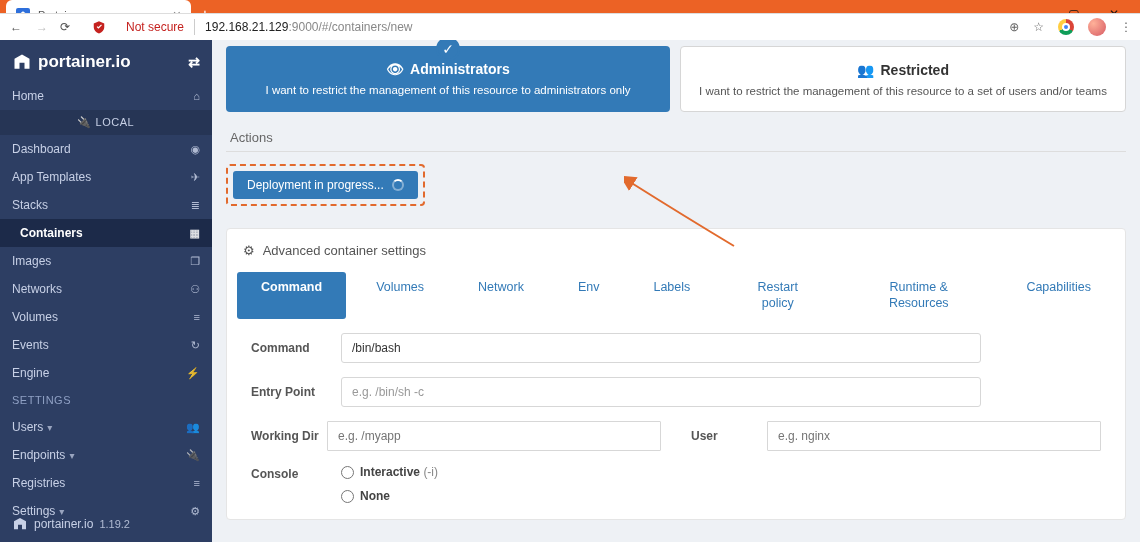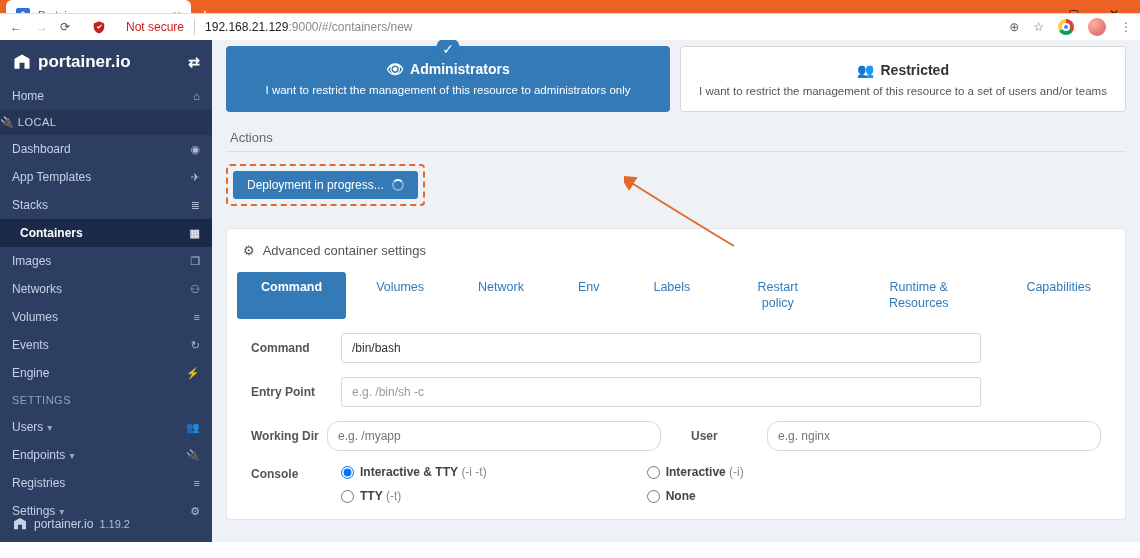--- a/index.html
+++ b/index.html
@@ -32,21 +32,21 @@
   
   .app { display:flex; height: calc(558px - 56px); }
   .sidebar { width: 212px; background: #2d3e63; color:#c7d0e6; display:flex; flex-direction:column; font-size:12px; position:relative;}
   .logo { display:flex; align-items:center; padding:12px 12px 10px 12px; color:#fff; font-size:17px; font-weight:600; gap:6px;}
   .logo svg{fill:#fff;}
   .swap-icon{margin-left:auto; font-size:14px;}
   .side-item { display:flex; align-items:center; padding:7px 12px; cursor:pointer;}
   .side-item.active { background:#1c2a49; color:#fff; font-weight:700;padding-left:20px;}
   .side-item .ricon{margin-left:auto; opacity:.85; font-size:11px;}
   .side-item .chev{font-size:10px;opacity:.7;margin-left:4px;}
-  .side-head { text-align:left; padding:6px 0; font-size:11px; letter-spacing:.5px; background:#263555;}
+  .side-head { text-align:center; padding:6px 0; font-size:11px; letter-spacing:.5px; background:#263555;}
   .side-section { padding:7px 12px; color:#8fa0c4; font-size:11px; letter-spacing:.5px;}
   .side-foot { position:absolute; bottom:10px; left:12px; display:flex; align-items:center; gap:6px; color:#c7d0e6; font-size:12px;}
   .side-foot .ver{font-size:11px; opacity:.85;}
 
   .content { flex:1; background:#eef1f5; padding:0 14px 18px 14px; overflow:hidden;}
   .access-row { display:flex; gap:10px; margin-top:6px;}
   .access-card { flex:1; border-radius:4px; padding:14px 16px; text-align:center;}
   .access-card.admin { background:#337ab7; color:#fff; position:relative;}
   .access-card.restricted { background:#fff; border:1px solid #d6d6d6;}
   .access-card .title{font-size:14px; font-weight:600; display:inline-flex; align-items:center; gap:6px;}
@@ -70,21 +70,21 @@
   .tab-item.active{background:#337ab7;color:#fff;font-weight:600;}
   .tab-item.multi{line-height:1.25;}
   .form{padding:14px 24px 0;}
   .row{display:flex;align-items:center;margin-bottom:14px;gap:14px;}
   .row label{width:76px;font-size:12px;color:#555;font-weight:600;}
   .row input[type=text]{flex:1;max-width:640px;height:30px;border:1px solid #d7d7d7;border-radius:3px;padding:0 10px;font-size:12px;color:#333;}
   .row input::placeholder{color:#999;}
   .row2{display:flex;gap:30px;}
   .row2 .grp{display:flex;align-items:center;flex:1;}
   .row2 label{width:76px;font-size:12px;color:#555;font-weight:600;}
-  .row2 input[type=text]{flex:1;height:30px;border:1px solid #d7d7d7;border-radius:12px;padding:0 10px;font-size:12px;}
+  .row2 input[type=text]{flex:1;height:30px;border:1px solid #d7d7d7;border-radius:1px;padding:0 10px;font-size:12px;}
   .radio-row{display:flex;align-items:flex-start;gap:14px;margin-top:14px;}
   .radio-row>label{width:76px;font-size:12px;color:#555;font-weight:600;padding-top:2px;}
   .radio-cols{display:flex;flex:1;gap:160px;}
   .radio-col{display:flex;flex-direction:column;gap:10px;font-size:12px;color:#444;}
   .radio-opt{display:flex;align-items:center;gap:6px;}
   .radio-opt .dim{color:#888;}
   svg.ico{width:14px;height:14px;fill:currentColor;vertical-align:middle;}
   .content-inner{position:relative;}
 </style>
 </head>
@@ -283,30 +283,20 @@
           <div class="grp">
             <label>User</label>
             <input type="text" placeholder="e.g. nginx" style="">
           </div>
         </div>
         <div class="radio-row">
           <label>Console</label>
           <div class="radio-cols">
             <div class="radio-col">
               <div class="radio-opt">
-                <input type="radio" name="console" checked="" style="">
-                <span><b>Interactive &amp; TTY</b> <span class="dim">(-i -t)</span></span>
-              </div>
-              <div class="radio-opt">
-                <input type="radio" name="console" style="">
-                <span><b>TTY</b> <span class="dim">(-t)</span></span>
-              </div>
-            </div>
-            <div class="radio-col">
-              <div class="radio-opt">
                 <input type="radio" name="console" style="">
                 <span><b>Interactive</b> <span class="dim">(-i)</span></span>
               </div>
               <div class="radio-opt">
                 <input type="radio" name="console" style="">
                 <span><b>None</b></span>
               </div>
             </div>
           </div>
         </div>

